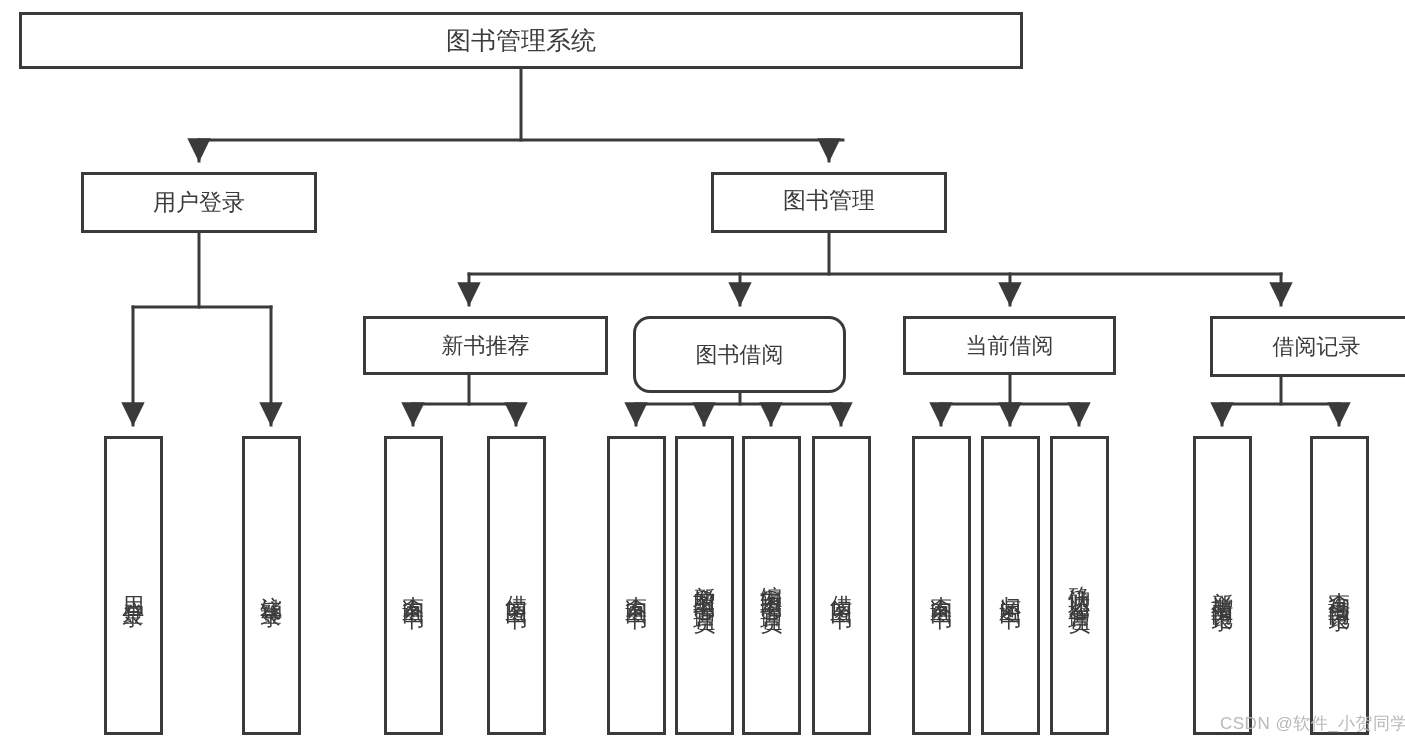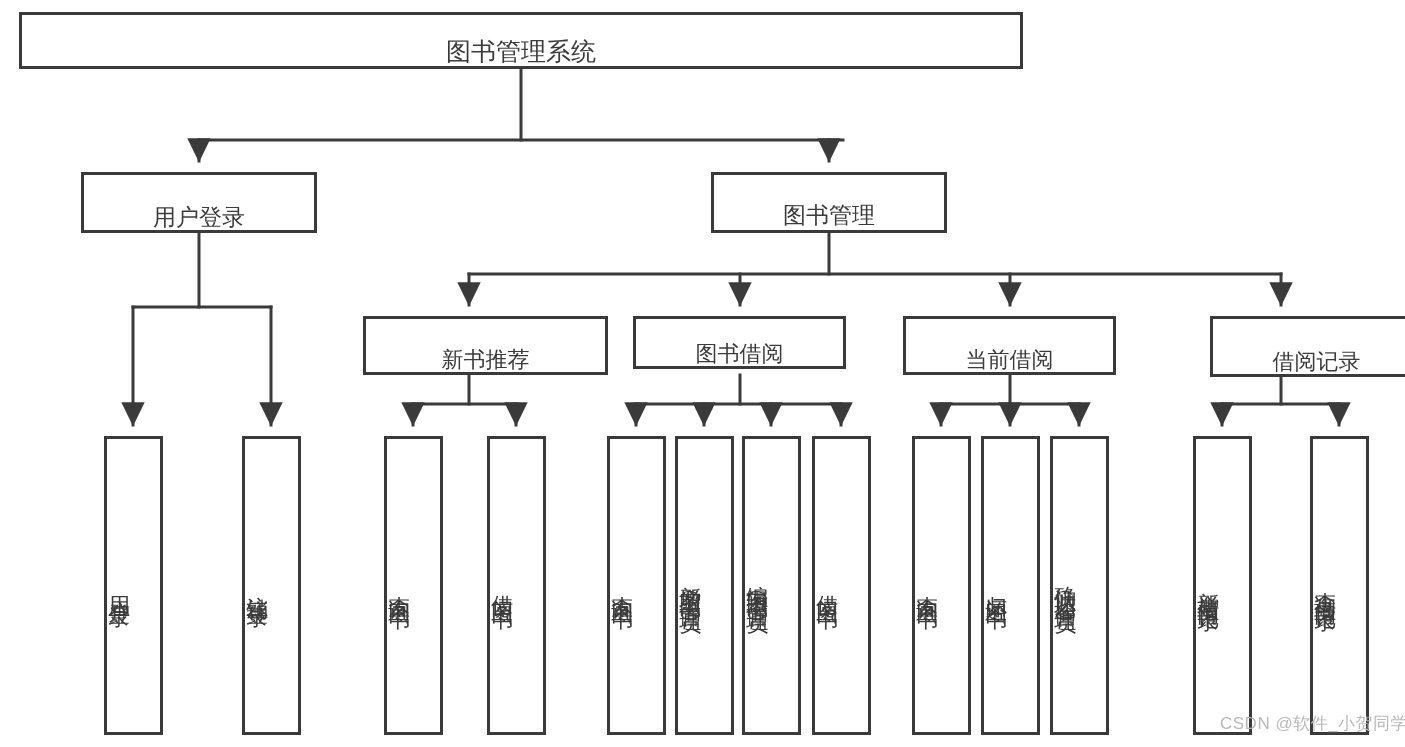--- a/index.html
+++ b/index.html
@@ -25,21 +25,21 @@
     width: 1405px;
     height: 747px;
     pointer-events: none;
   }
   .node {
     position: absolute;
     box-sizing: border-box;
     background: #ffffff;
     border: 3px solid #3a3a3a;
     display: flex;
-    align-items: flex-end;
+    align-items: center;
     justify-content: center;
     color: #3b3b3b;
     line-height: 1.15;
     text-align: center;
   }
   .node.level0 {
     font-size: 25px;
   }
   .node.level1 {
     font-size: 23px;
@@ -130,21 +130,21 @@
   </div>
 
   <div class="node level1" style="left:711px; top:172px; width:236px; height:61px;font-family:Liberation Mono, monospace;">
     <span class="node-label">图书管理</span>
   </div>
 
   <div class="node level2" style="left:363px; top:316px; width:245px; height:59px;">
     <span class="node-label">新书推荐</span>
   </div>
 
-  <div class="node level2" style="left:633px; top:316px; width:213px; height:53px;">
+  <div class="node level2" style="left:633px; top:316px; width:213px; height:77px;border-radius:17px;">
     <span class="node-label">图书借阅</span>
   </div>
 
   <div class="node level2" style="left:903px; top:316px; width:213px; height:59px;">
     <span class="node-label">当前借阅</span>
   </div>
 
   <div class="node level2" style="left:1174px; top:316px; width:213px; height:61px;margin-left:36px;">
     <span class="node-label">借阅记录</span>
   </div>

